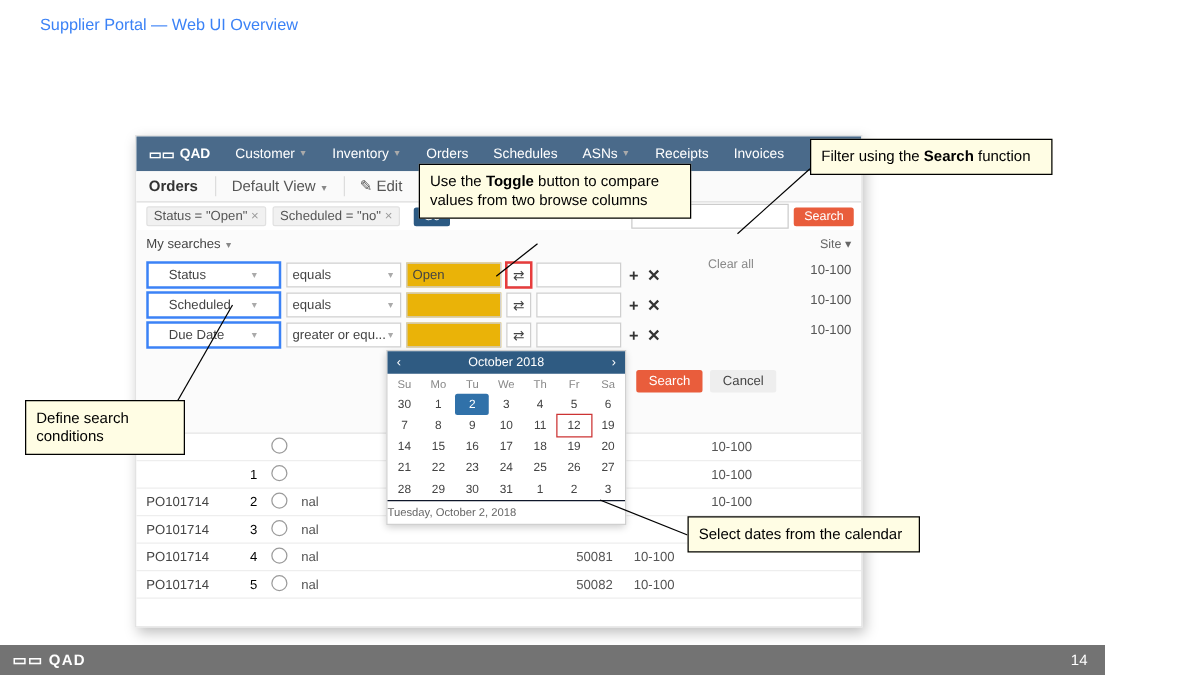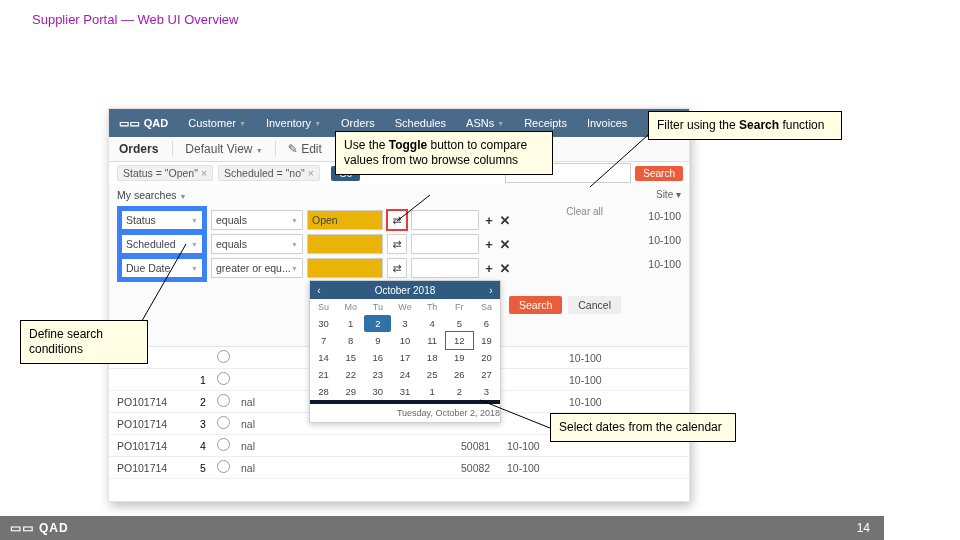--- a/index.html
+++ b/index.html
@@ -1,17 +1,17 @@
 <!DOCTYPE html>
 <html><head>
 <meta charset="utf-8">
 <style>
 html,body{margin:0;padding:0;width:960px;height:540px;background:#fff;font-family:Arial,Helvetica,sans-serif;overflow:hidden}
 .slide{position:relative;width:960px;height:540px}
-.crumb{position:absolute;left:32px;top:12px;font-size:13px;color:#a21caf}
+.crumb{position:absolute;left:32px;top:12px;font-size:13px;color:#3b82f6}
 .title{position:absolute;left:32px;top:38px;font-size:32px;font-weight:bold;color:#000}
 .shot{position:absolute;left:108px;top:108px;width:580px;height:392px;background:#fff;border:1px solid #e3e3e3;box-shadow:2px 4px 10px rgba(0,0,0,.25);overflow:hidden}
 .navbar{background:#4a6a8a;color:#fff;height:28px;display:flex;align-items:center;font-size:11px}
 .brand{display:flex;align-items:center;gap:4px;padding:0 10px;font-weight:bold}
 .mi{padding:0 10px;display:flex;align-items:center;gap:3px}
 .subhdr{height:24px;display:flex;align-items:center;border-bottom:1px solid #ddd;background:#fafafa;font-size:12px}
 .subhdr .ttl{padding:0 10px;font-weight:bold;color:#333}
 .subhdr .view{padding:0 8px;color:#555}
 .subhdr .edit{padding:0 8px;color:#555}
 .subhdr .sep{width:1px;height:16px;background:#ddd;margin:0 4px}
@@ -20,37 +20,37 @@
 .chip .x{color:#999;margin-left:3px}
 .go{margin-left:6px;background:#2c5a83;color:#fff;font-size:10px;padding:2px 8px;border-radius:2px}
 .srchbar{position:absolute;right:6px;height:18px;display:flex;align-items:center}
 .sinput{width:120px;height:16px;font-size:10px;border:1px solid #ccc;background:#fff}
 .sbtn{background:#e95d3c;color:#fff;font-size:10px;padding:2px 8px;margin-left:4px;border-radius:2px}
 .criteria{position:relative;height:150px;border-bottom:1px solid #e5e5e5;background:#fbfbfb;padding:6px 8px;font-size:10.5px;color:#444}
 .mysearch{position:absolute;left:8px;top:5px}
 .clearall{position:absolute;right:86px;top:22px;color:#888;font-size:10px}
 .siteh{position:absolute;right:8px;top:5px;font-size:10px;color:#666}
 .crow{position:absolute;left:8px;height:20px;display:flex;align-items:center;gap:4px}
-.fld{width:72px;height:18px;border:5px solid #3b82f6;background:#fff;display:flex;align-items:center;padding:0 4px;justify-content:space-between}
+.fld{width:72px;height:18px;border:2px solid #3b82f6;background:#fff;display:flex;align-items:center;padding:0 16px;justify-content:space-between}
 .op{width:82px;height:18px;border:1px solid #cfcfcf;background:#fff;display:flex;align-items:center;padding:0 4px;justify-content:space-between}
 .val{width:66px;height:18px;border:1px solid #cfcfcf;background:#eab308;display:flex;align-items:center;padding:0 4px}
 .tgl{width:18px;height:18px;border:1px solid #cfcfcf;background:#fff;display:flex;align-items:center;justify-content:center;font-size:11px}
 .tgl.red{outline:2px solid #e73c3c;outline-offset:-1px}
 .val2{width:66px;height:18px;border:1px solid #cfcfcf;background:#fff}
 .plus,.xx{width:12px;height:18px;display:flex;align-items:center;justify-content:center;font-size:13px;font-weight:bold;color:#333}
 .site{position:absolute;right:8px;height:18px;width:48px;border:none;background:transparent;font-size:10.5px;color:#555;text-align:right}
 .cal{position:absolute;left:200px;top:96px;width:190px;background:#fff;border:1px solid #d0d0d0;box-shadow:0 2px 6px rgba(0,0,0,.2);font-size:9.5px}
 .calhdr{background:#2f5b82;color:#fff;height:18px;display:flex;align-items:center;justify-content:center;font-size:10px;position:relative}
 .calhdr .ar{position:absolute;width:10px;text-align:center}
 .dayrow{display:flex}
 .dayrow div{flex:1;text-align:center;padding:3px 0}
 .dow{color:#888;font-size:9px}
 .dsel{background:#3071a9;color:#fff;border-radius:2px}
 .dtoday{outline:1px solid #c33}
-.calft{text-align:right;padding:4px 0;border-top:4px solid #0f172a;color:#666;font-size:9px}
+.calft{text-align:left;padding:4px 0;border-top:1px solid #0f172a;color:#666;font-size:9px}
 .cbtns{position:absolute;left:400px;top:112px;display:flex;gap:6px}
 .cbtn{font-size:10.5px;padding:3px 10px;border-radius:2px}
 .csrch{background:#e95d3c;color:#fff}
 .ccan{background:#eee;color:#444}
 .tbl{font-size:10.5px}
 .tr{height:21px;display:flex;align-items:center;border-bottom:1px solid #eee}
 .c1{width:72px;padding-left:8px;color:#444}
 .c2{width:28px;text-align:center}
 .c3{width:24px}
 .circ{width:11px;height:11px;border:1.5px solid #9b9b9b;border-radius:50%;display:inline-block}

